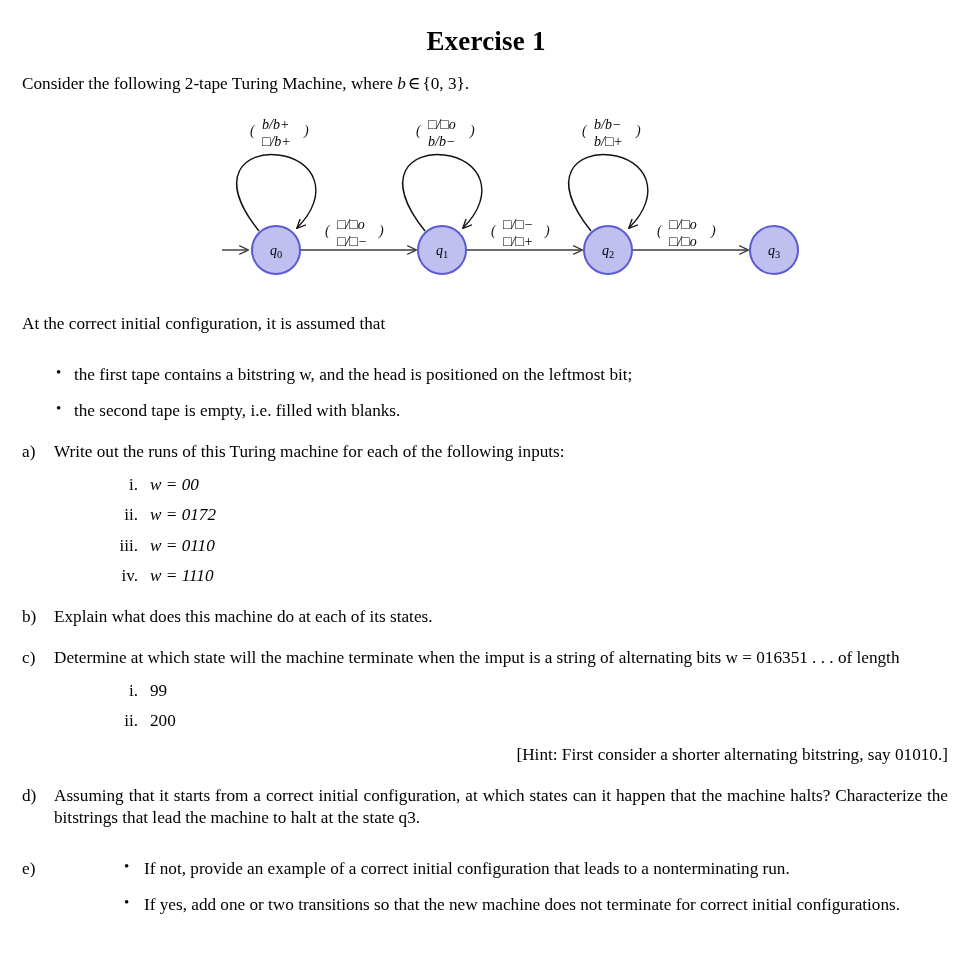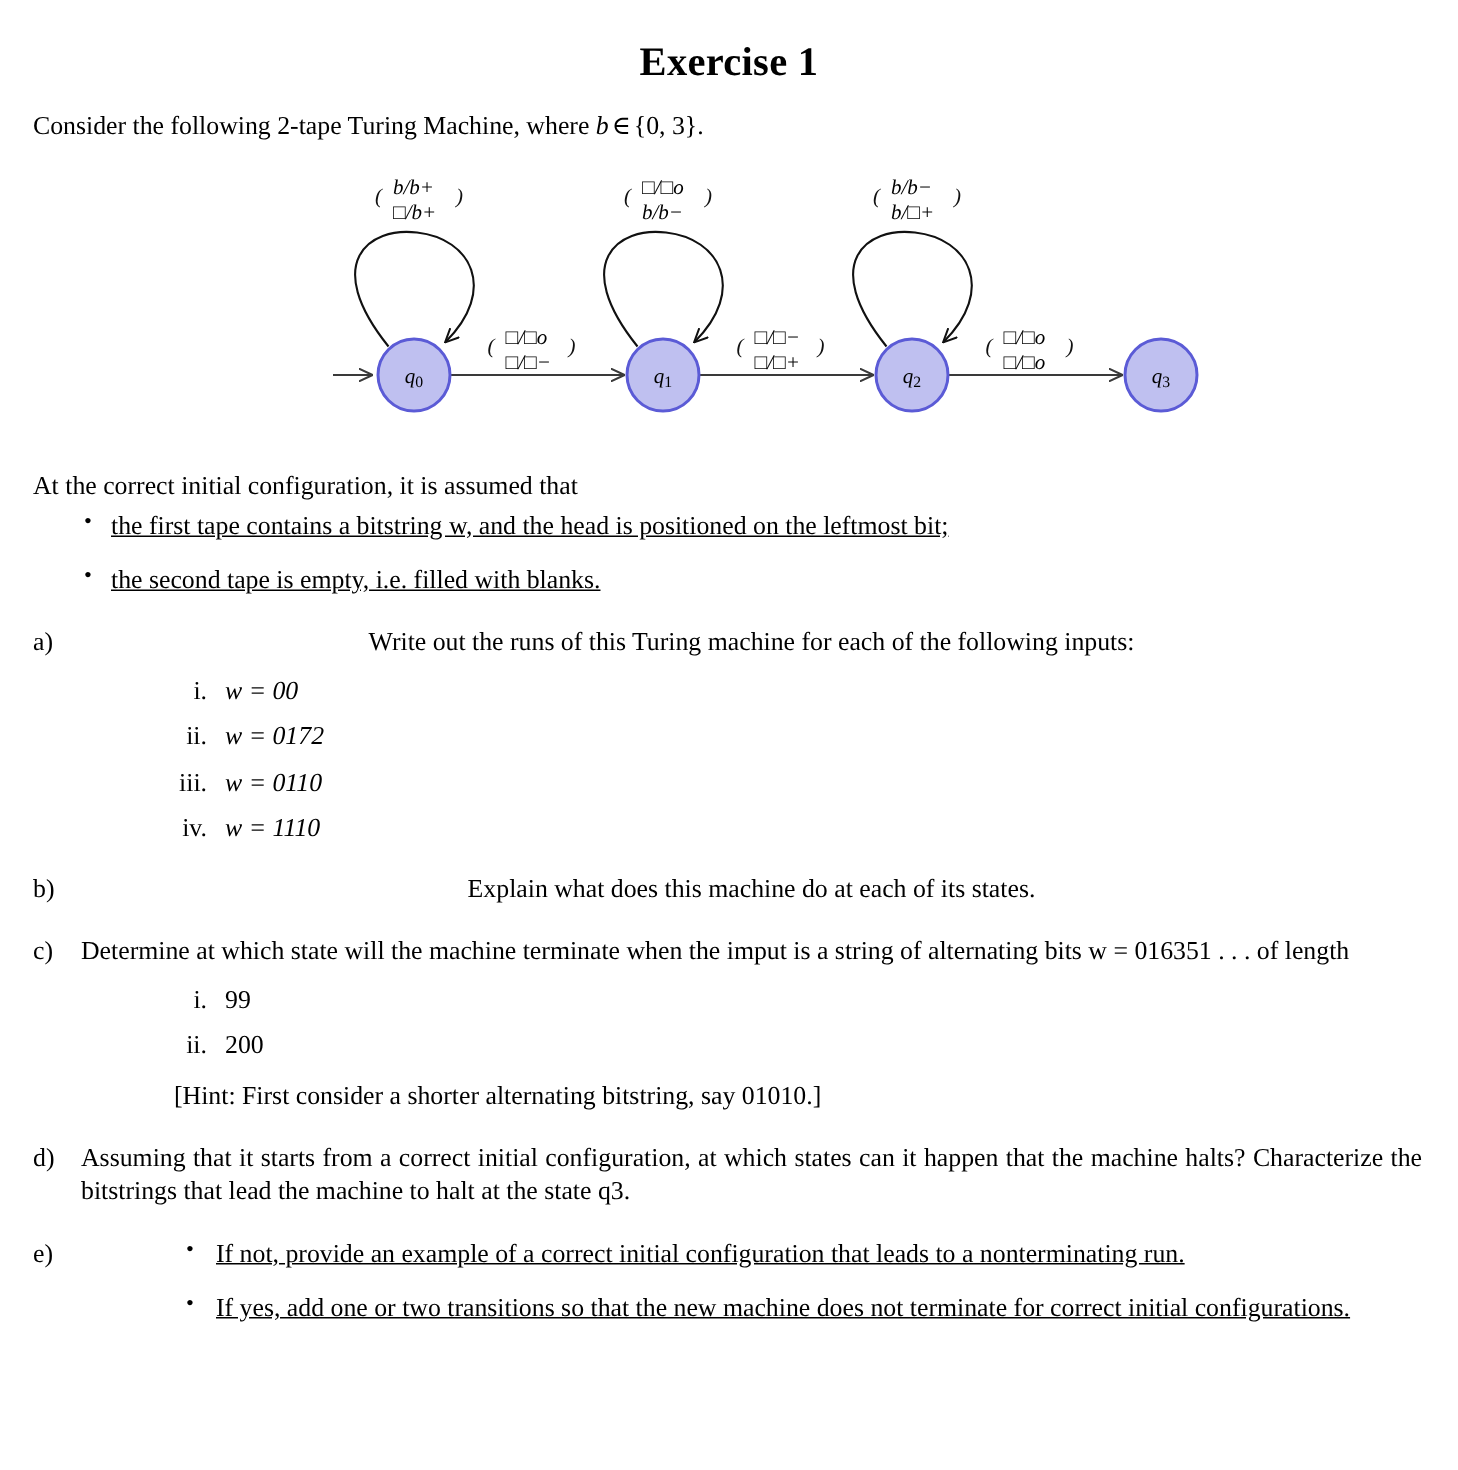--- a/index.html
+++ b/index.html
@@ -41,23 +41,22 @@
   }
 
   
   .mi { font-family: "Liberation Serif", "DejaVu Serif", serif; font-style: italic; }
   .mn { font-style: normal; }
   .mo { font-style: normal; padding: 0 2px; }
 
   
   ul.bullets {
     list-style: none;
-    margin: 4px 0 0 0;
-    padding: 0;
-    text-decoration: underline;
+    margin: 28px 0 0 0;
+    padding: 0;
   }
   ul.bullets li {
     position: relative;
     margin: 0 0 14px 0;
     padding-left: 74px;
     padding-right: 24px;
     line-height: 1.30;
   }
   ul.bullets li::before {
     content: "\2022";
@@ -76,21 +75,21 @@
     margin: 19px 0 0 0;
     padding-left: 54px;
     padding-right: 24px;
     line-height: 1.30;
   }
   .sec .marker {
     position: absolute;
     left: 22px;
     top: 0;
   }
-  .sec .body { display: block; text-align: center; }
+  .sec .body { display: block; }
   .sec .body.justify { text-align: justify; text-justify: inter-word; }
 
   
   ol.romans {
     list-style: none;
     margin: 10px 0 0 0;
     padding: 0;
   }
   ol.romans li {
     position: relative;
@@ -102,20 +101,21 @@
     position: absolute;
     left: 0;
     width: 84px;
     text-align: right;
     top: 0;
   }
 
   .hint {
     margin: 12px 0 0 0;
     padding-left: 62px;
+    text-align: right;
   }
 
   
   .diagram-wrap {
     width: 972px;
     height: 190px;
     margin: 12px 0 0 0;
     position: relative;
   }
   svg.automaton { display: block; }

